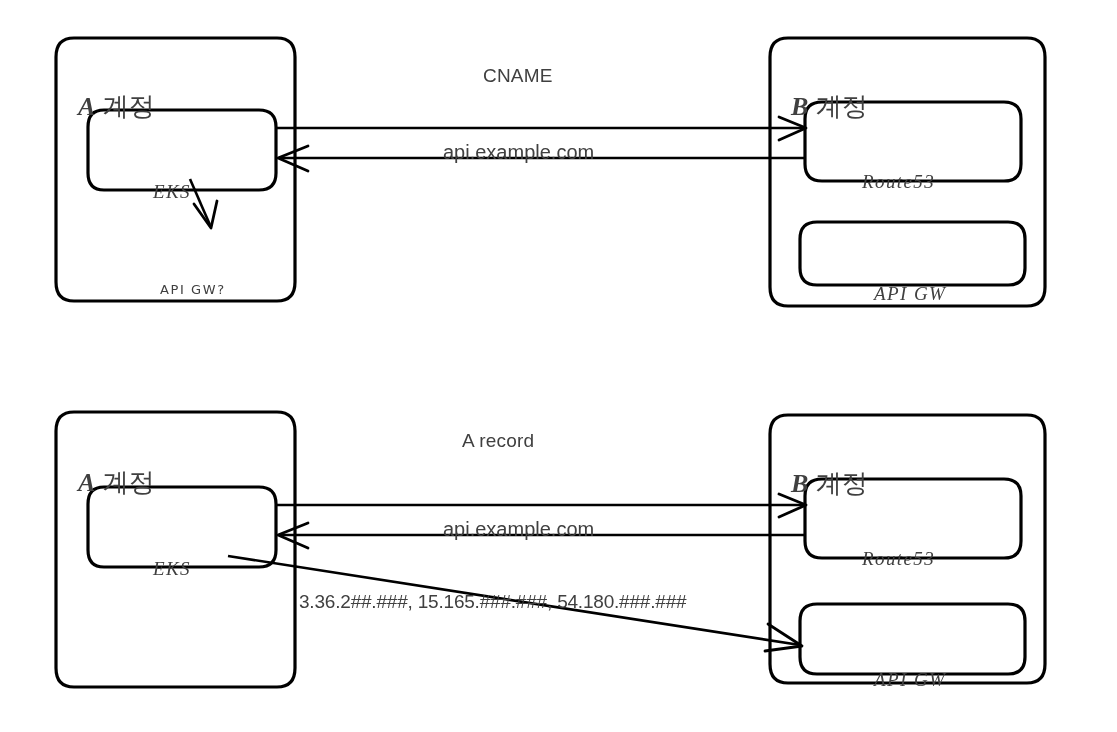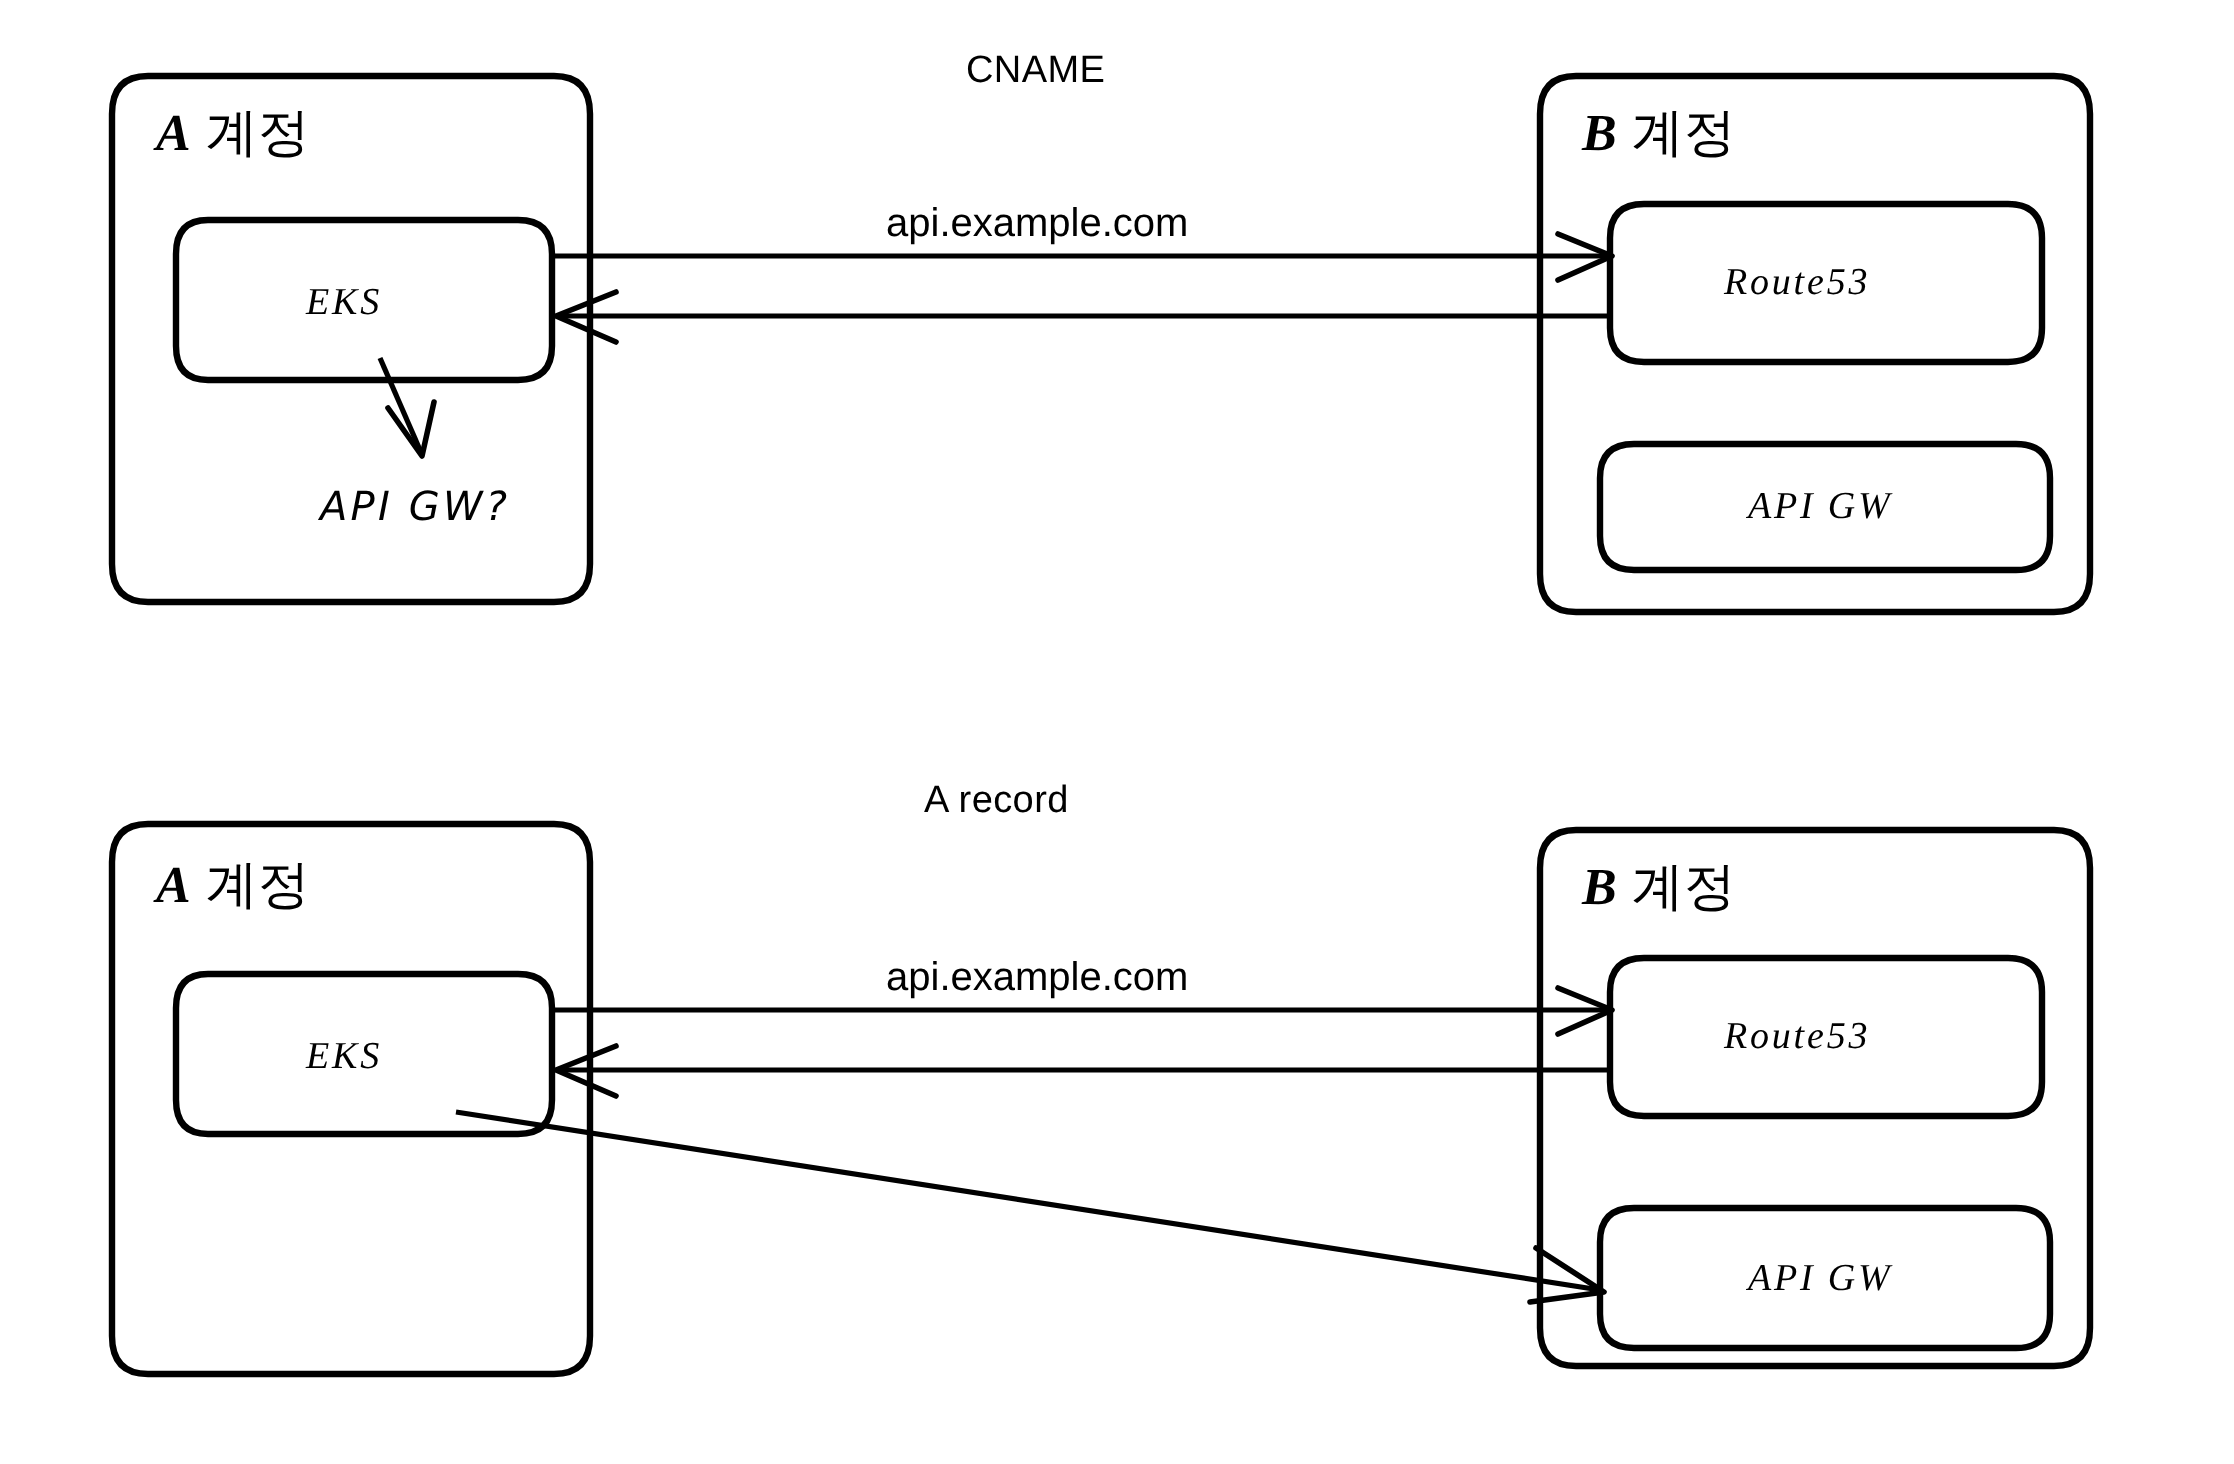--- a/index.html
+++ b/index.html
@@ -51,39 +51,39 @@
     fill: none;
     stroke: #000000;
     stroke-width: 2.8;
     stroke-linecap: round;
     stroke-linejoin: round;
   }
   .lbl {
     position: absolute;
     white-space: nowrap;
     font-family: "Liberation Sans", sans-serif;
-    color: #000000;
+    color: #404040;
     line-height: 1;
+    margin-top: 40px;
   }
   .title-lbl {
     font-size: 19px;
     letter-spacing: 0.2px;
   }
   .edge-lbl {
     font-size: 20px;
     letter-spacing: 0px;
   }
   .edge-lbl-long {
     font-size: 19px;
     letter-spacing: -0.2px;
   }
   .hand {
     font-family: "DejaVu Sans", sans-serif;
-    font-style: italic;
-    font-size: 20px;
+    font-size: 13px;
     letter-spacing: 1.6px;
   }
   .acct-lbl {
     font-family: Liberation Serif, serif;
     font-size: 26px;
   }
   .acct-lbl .acct-letter {
     font-style: italic;
     font-weight: 700;
     letter-spacing: 1px;
@@ -174,14 +174,15 @@
   <div class="lbl acct-lbl" style="left:791px; top:431px;">
     <span class="acct-letter">B</span><span>&nbsp;</span><span>계정</span>
   </div>
 
   <div class="lbl node-lbl" style="left:862px; top:509px;">Route53</div>
 
   <div class="lbl node-lbl" style="left:874px; top:630px;">API GW</div>
 
   <div class="lbl edge-lbl" style="left:443px; top:479px;">api.example.com</div>
 
+  <div class="lbl edge-lbl-long" style="left:299px; top:552px;">3.36.2##.###, 15.165.###.###, 54.180.###.###</div>
 
 </div>
 
 </body></html>

